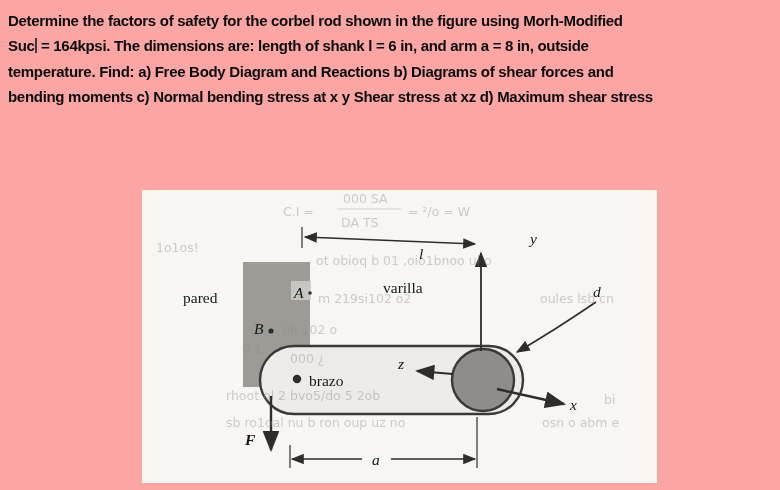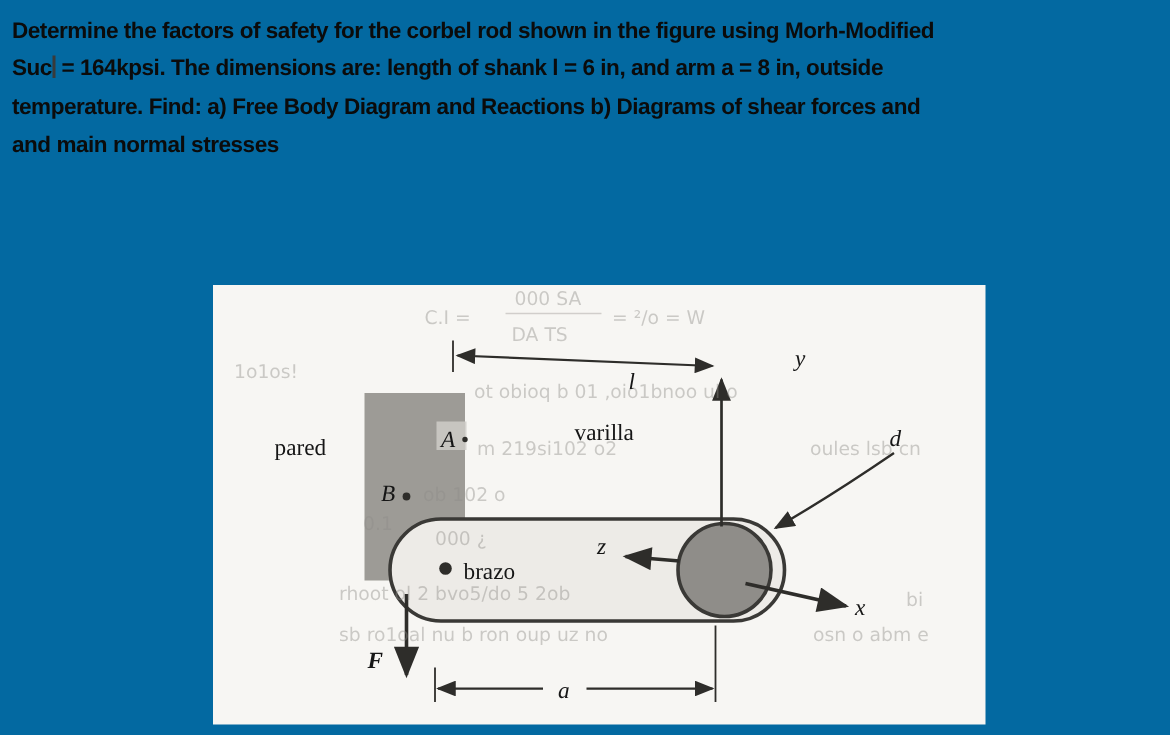--- a/index.html
+++ b/index.html
@@ -1,17 +1,17 @@
 <!DOCTYPE html>
 <html><head>
 <meta charset="utf-8">
 <style>
   html,body{margin:0;padding:0;background:#fff;}
   .page{
-    position:relative;width:780px;height:490px;background:#0369a1;
+    position:relative;width:780px;height:490px;background:#fca5a5;
     overflow:hidden;font-family:"Liberation Sans",sans-serif;
   }
   .problem{
     position:absolute;left:8px;top:8px;width:768px;
     color:#0b0b0b;font-weight:bold;font-size:15px;line-height:25.4px;
     letter-spacing:-0.3px;
   }
   .pline{white-space:nowrap;}
   .caret{
     display:inline-block;width:1.5px;height:15px;background:#3a3a3a;
@@ -28,21 +28,21 @@
 </style>
 </head>
 <body>
 
 <div class="page">
 
   <div class="problem">
     <div class="pline">Determine the factors of safety for the corbel rod shown in the figure using Morh-Modified</div>
     <div class="pline"><span>Suc</span><span class="caret"></span><span> = 164kpsi. The dimensions are: length of shank l = 6 in, and arm a = 8 in, outside</span></div>
     <div class="pline">temperature. Find: a) Free Body Diagram and Reactions b) Diagrams of shear forces and</div>
-    <div class="pline">and main normal stresses</div>
+    <div class="pline">bending moments c) Normal bending stress at x y Shear stress at xz d) Maximum shear stress</div>
   </div>
 
   <svg class="fig" viewBox="0 0 780 490">
     <defs>
       <marker id="arr" viewBox="0 0 10 8" refX="9" refY="4" markerWidth="9" markerHeight="7" orient="auto-start-reverse">
         <path d="M0,0 L10,4 L0,8 Z" fill="#2e2d2a"></path>
       </marker>
     </defs>
 
     <rect x="142" y="190" width="515" height="293" fill="#f7f6f3"></rect>

